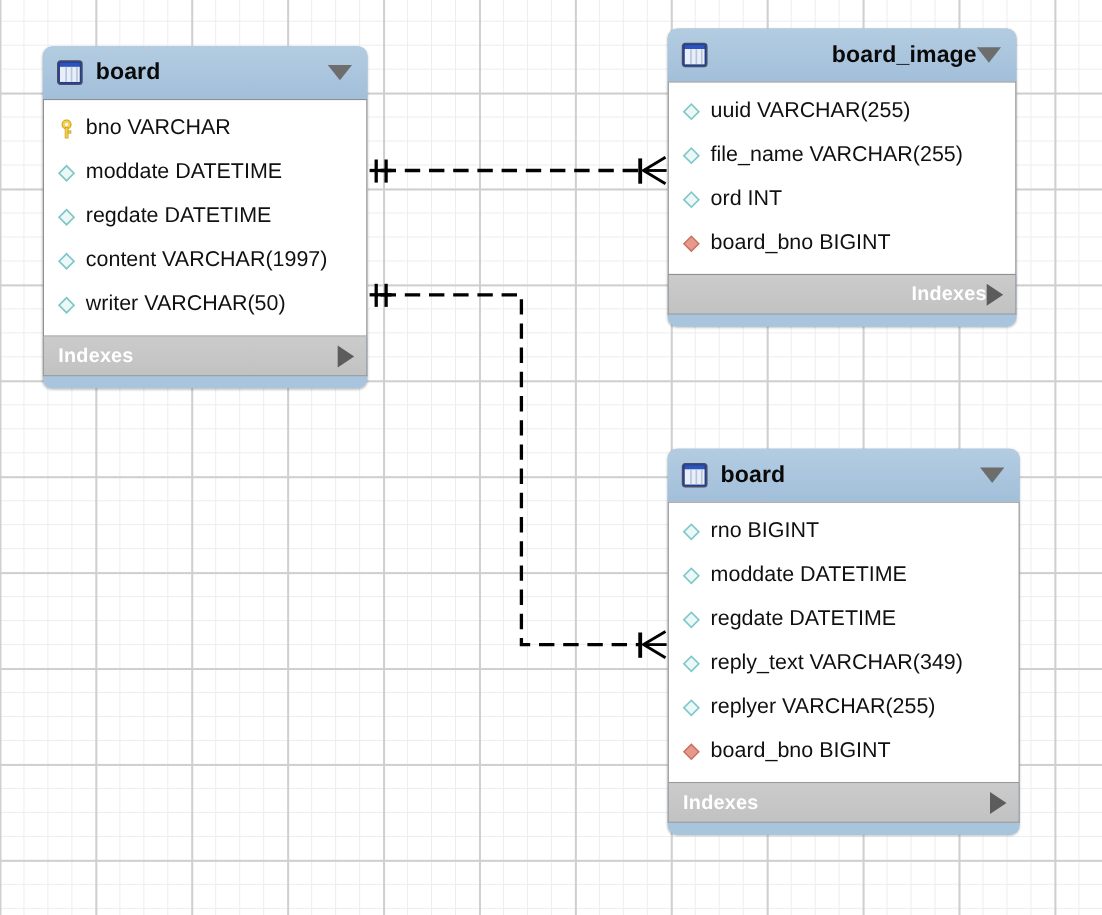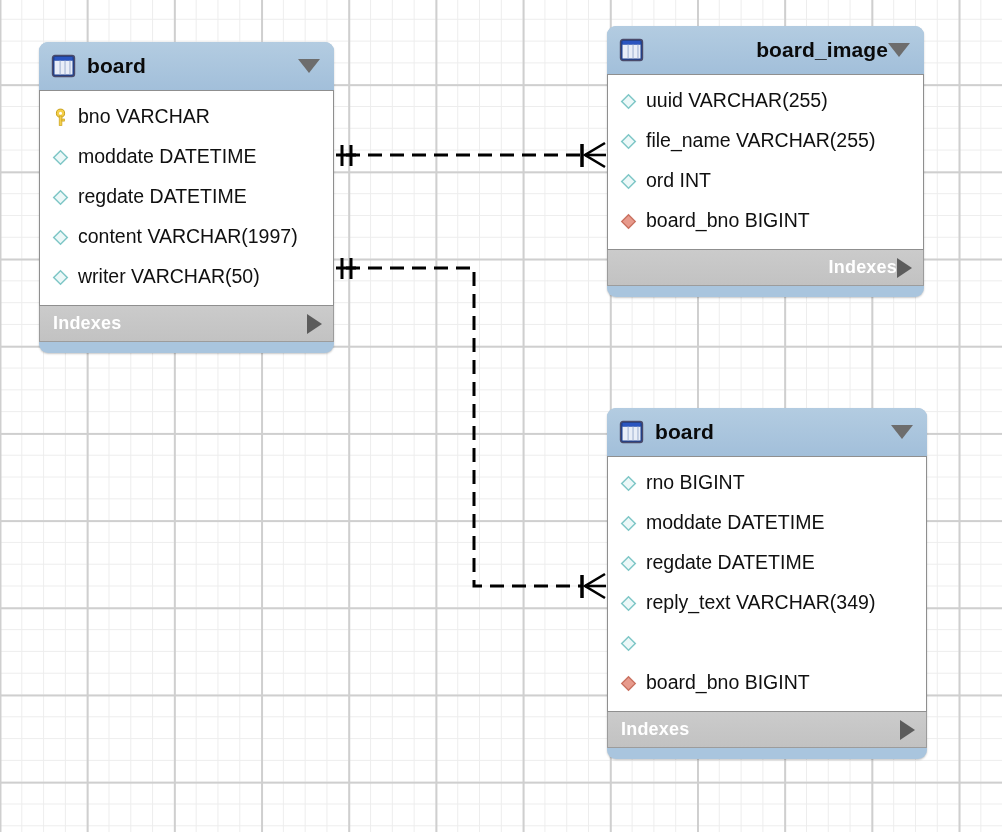--- a/index.html
+++ b/index.html
@@ -365,20 +365,21 @@
           </svg>
         </span>
         <span class="col-label">reply_text VARCHAR(349)</span>
       </div>
       <div class="col-row">
         <span class="col-icon">
           <svg viewBox="0 0 19 19" width="19" height="19">
             <rect x="4.7" y="4.7" width="9.6" height="9.6" transform="rotate(45 9.5 9.5)" fill="#ecf8f8" stroke="#7fc7c7" stroke-width="1.5"></rect>
           </svg>
         </span>
+        <span class="col-label">replyer VARCHAR(255)</span>
       </div>
       <div class="col-row">
         <span class="col-icon">
           <svg viewBox="0 0 19 19" width="19" height="19">
             <rect x="4.7" y="4.7" width="9.6" height="9.6" transform="rotate(45 9.5 9.5)" fill="#e79a8c" stroke="#c9705f" stroke-width="1.3"></rect>
           </svg>
         </span>
         <span class="col-label">board_bno BIGINT</span>
       </div>
     </div>

